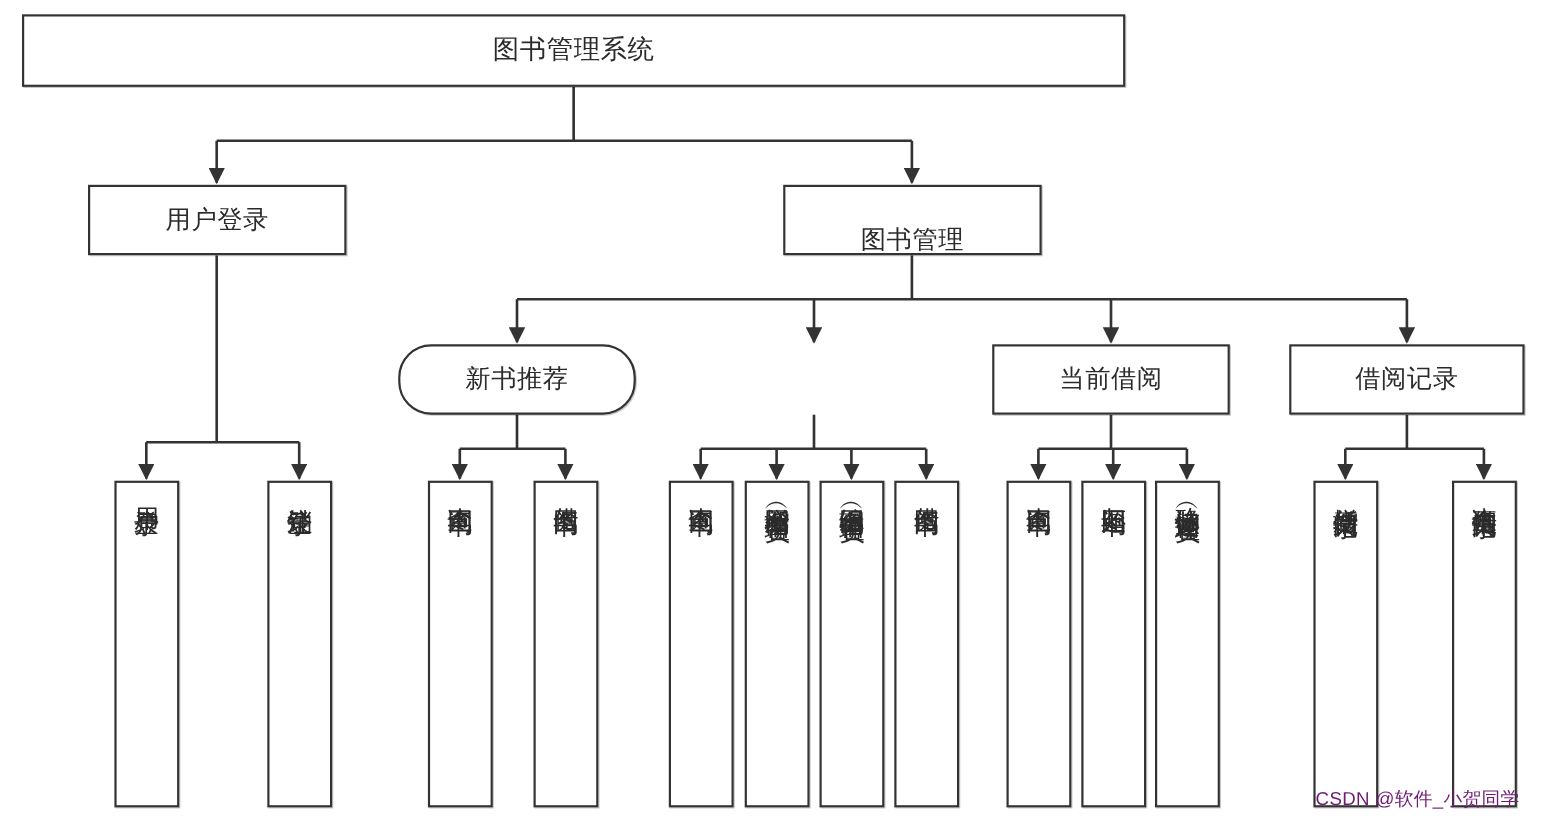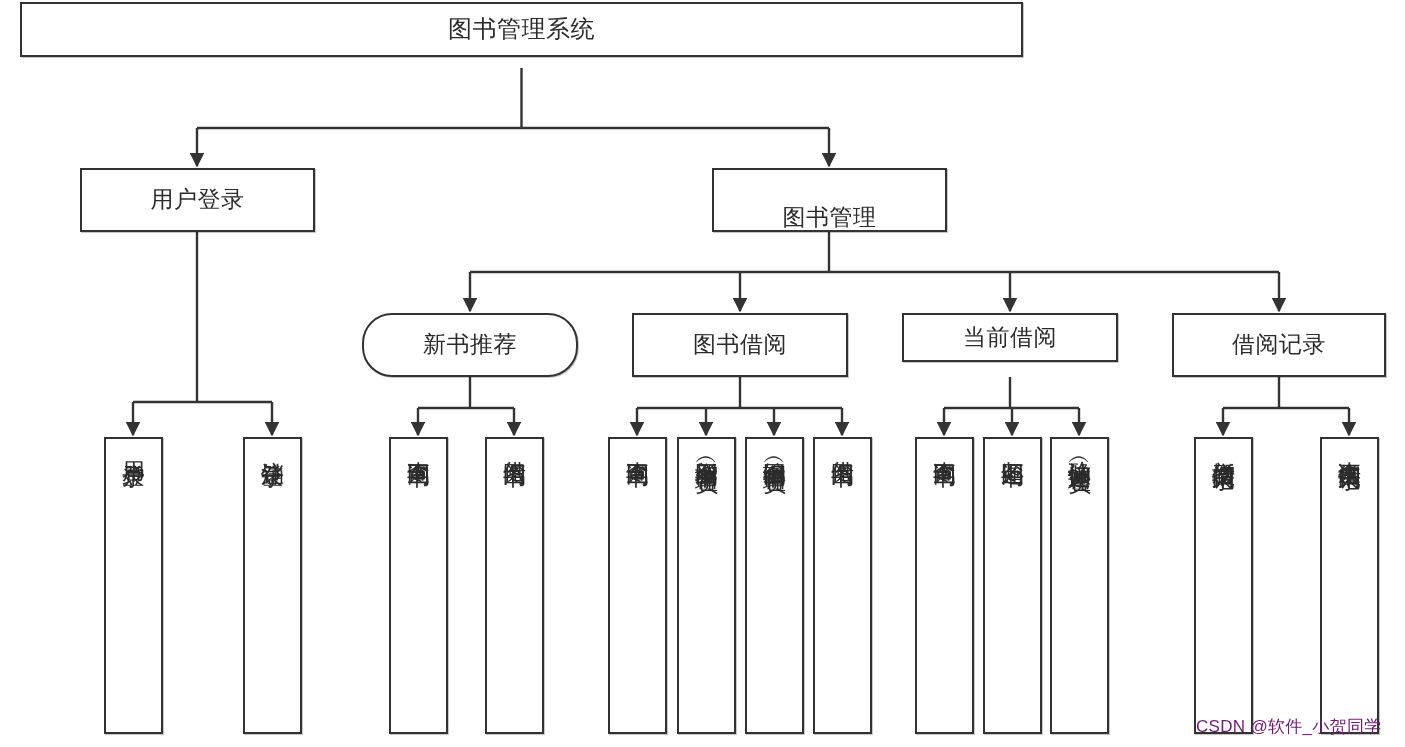--- a/index.html
+++ b/index.html
@@ -120,38 +120,35 @@
       <path d="M 1012 408 L 1012 435" marker-end="url(#arrow)"></path>
       <path d="M 1079 408 L 1079 435" marker-end="url(#arrow)"></path>
 
       <path d="M 1279 377 L 1279 408"></path>
       <path d="M 1223 408 L 1349 408"></path>
       <path d="M 1223 408 L 1223 435" marker-end="url(#arrow)"></path>
       <path d="M 1349 408 L 1349 435" marker-end="url(#arrow)"></path>
     </g>
   </svg>
 
-  <div class="node horiz root" style="left:20px; top:2px; width:1003px; height:55px;">
+  <div class="node horiz root" style="left:20px; top:13px; width:1003px; height:66px;">
     <span class="node-label">图书管理系统</span>
   </div>
 
   <div class="node horiz" style="left:80px; top:168px; width:235px; height:64px;">
     <span class="node-label">用户登录</span>
   </div>
   <div class="node horiz" style="left:712px; top:168px; width:235px; height:64px;align-items:flex-end;">
     <span class="node-label">图书管理</span>
   </div>
 
   <div class="node horiz" style="left:362px; top:313px; width:216px; height:64px;border-radius:30px;">
     <span class="node-label">新书推荐</span>
   </div>
-  <div class="node horiz" style="left:632px; top:313px; width:216px; height:64px;">
-    <span class="node-label">图书借阅</span>
-  </div>
-  <div class="node horiz" style="left:902px; top:313px; width:216px; height:49px;">
+  <div class="node horiz" style="left:902px; top:313px; width:216px; height:64px;">
     <span class="node-label">当前借阅</span>
   </div>
   <div class="node horiz" style="left:1172px; top:313px; width:214px; height:64px;">
     <span class="node-label">借阅记录</span>
   </div>
 
   <div class="node vert" style="left:104px; top:437px; width:59px; height:297px;">
     <span class="node-label">用户登录</span>
   </div>
   <div class="node vert" style="left:243px; top:437px; width:59px; height:297px;">

